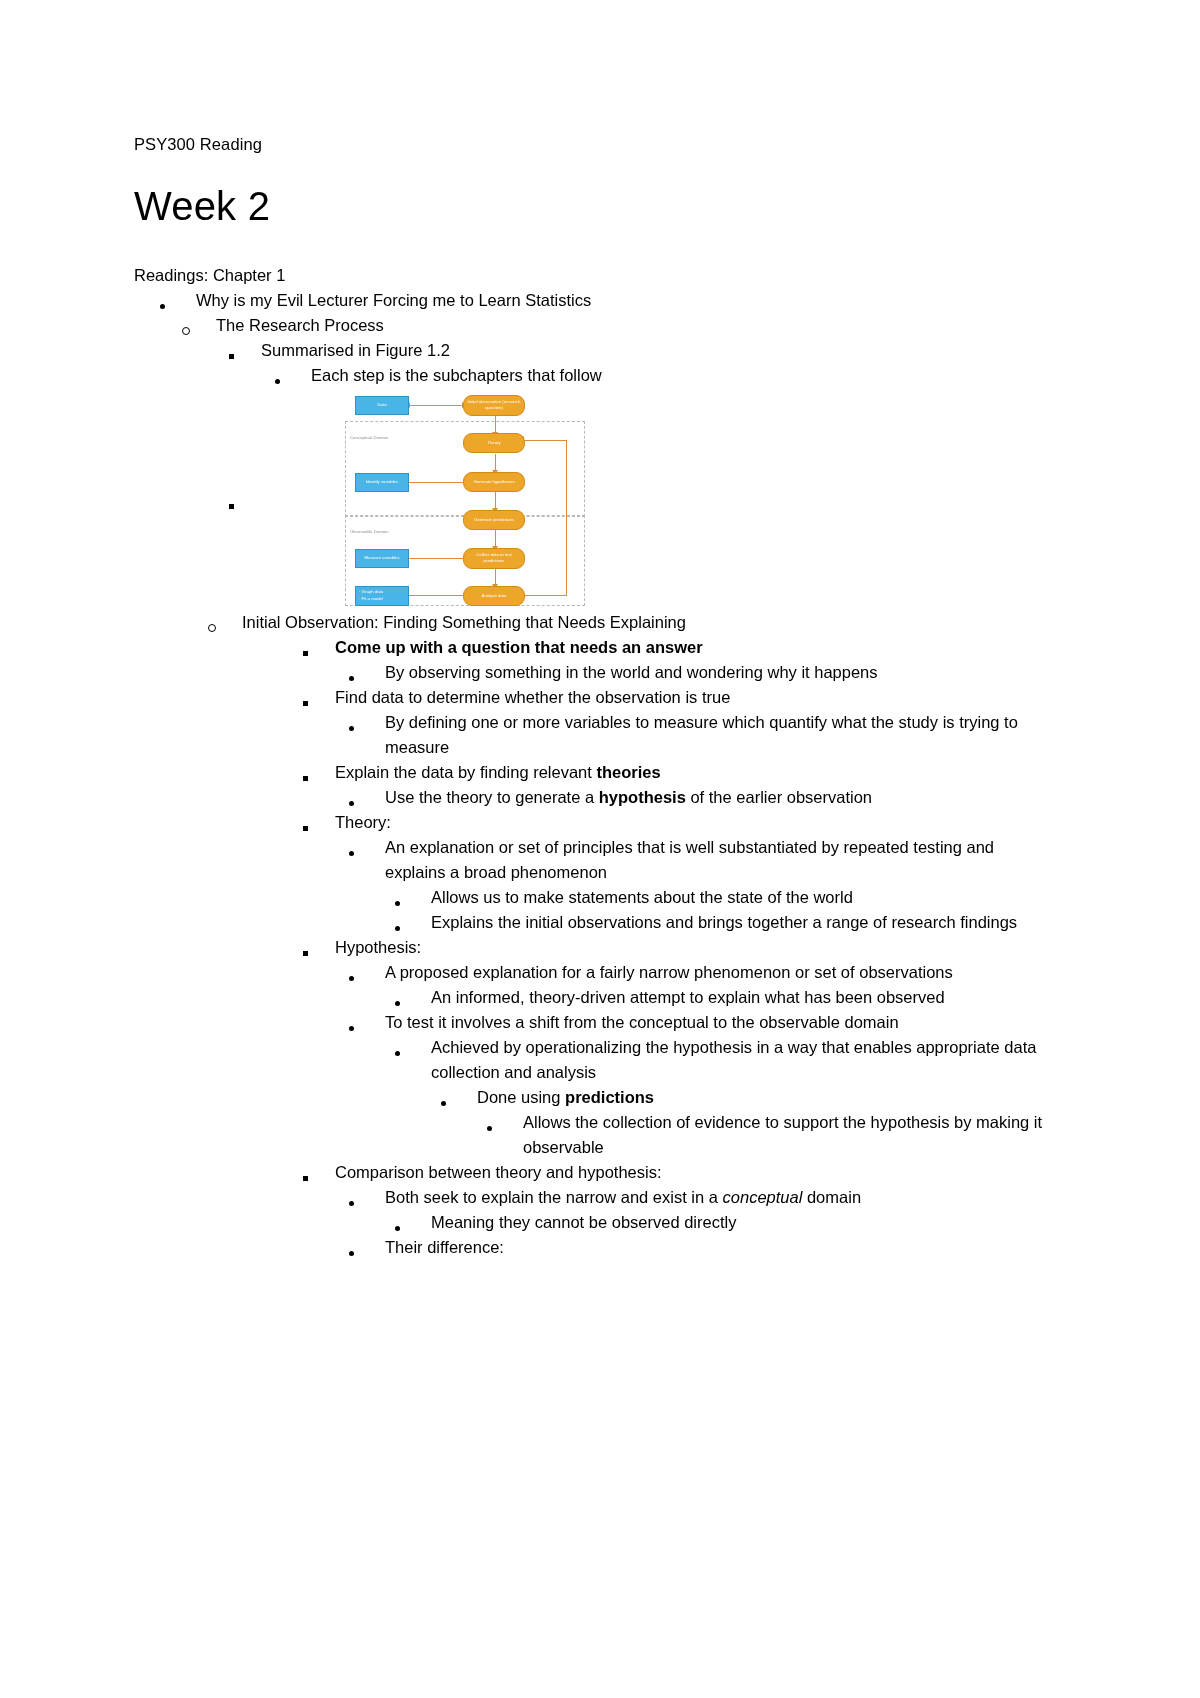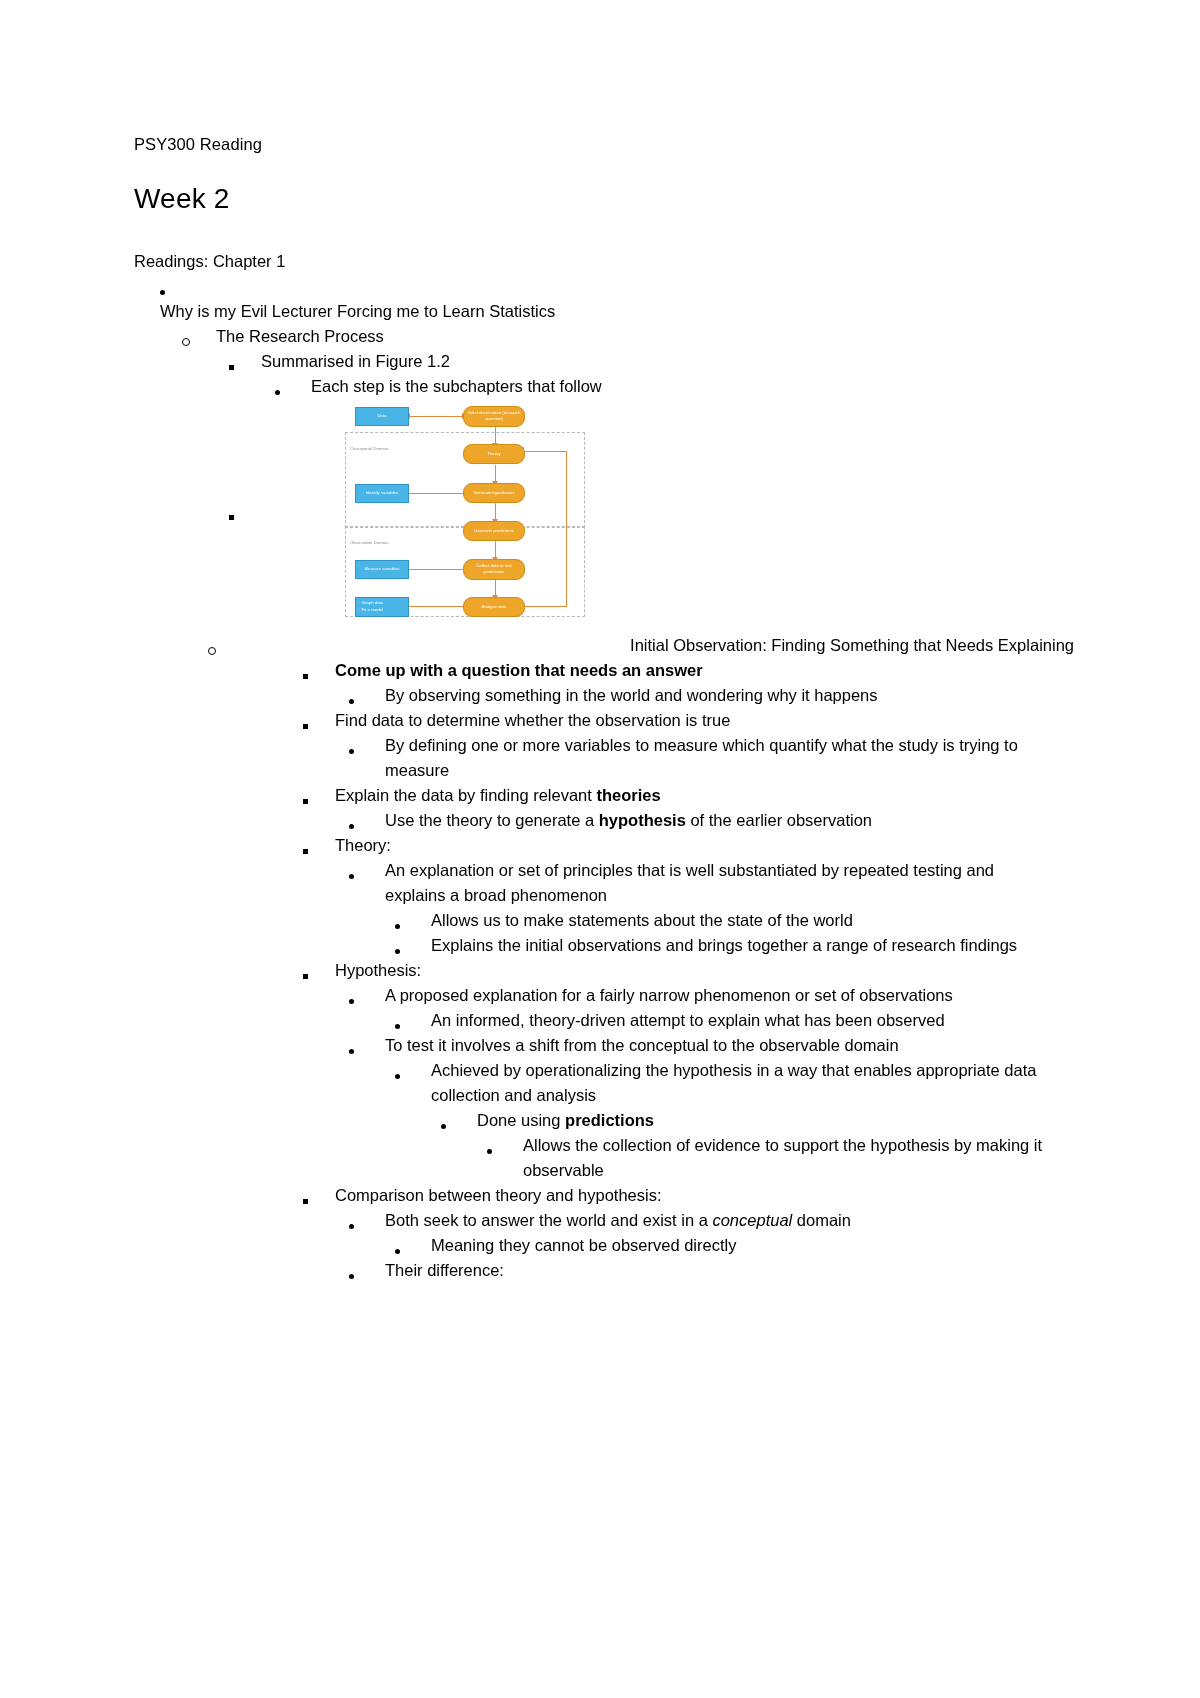--- a/index.html
+++ b/index.html
@@ -6,31 +6,31 @@
   body{
     width:1200px;height:1698px;
     font-family:"Liberation Sans","DejaVu Sans",sans-serif;
     color:#000000;
     -webkit-font-smoothing:antialiased;
   }
   .page{position:relative;width:1200px;height:1698px;background:#fff;overflow:hidden;}
   .content{position:absolute;left:134px;top:132px;width:940px;}
 
   .doc-header{font-size:16.5px;line-height:1.5;letter-spacing:.1px;}
-  .doc-title{font-size:28px;font-weight:400;line-height:1.15;margin:26px 0 0 0;letter-spacing:.2px;}
+  .doc-title{font-size:40px;font-weight:400;line-height:1.15;margin:26px 0 0 0;letter-spacing:.2px;}
   .readings-line{font-size:16.5px;margin-top:34px;line-height:1.5;}
 
   ul.lvl{list-style:none;margin:0;padding:0;}
   li.item{position:relative;font-size:16.5px;line-height:25px;padding-left:0;}
   .row{display:flex;align-items:flex-start;}
   .bullet{flex:0 0 auto;text-align:left;font-size:16.5px;line-height:25px;color:#000;}
   .txt{flex:1 1 auto;line-height:25px;}
 
   
-  .l1{margin-left:26px;flex-direction:column;}
+  .l1{margin-left:26px;}
   .l2{margin-left:48px;}
   .l3{margin-left:47px;}
 
   .bullet.disc{width:36px;}
   .bullet.circle{width:34px;}
   .bullet.square{width:32px;}
 
   .bdot{display:inline-block;width:5px;height:5px;border-radius:50%;background:#000;vertical-align:middle;margin-top:10px;}
   .bcirc{display:inline-block;width:6px;height:6px;border-radius:50%;border:1.3px solid #000;background:transparent;vertical-align:middle;margin-top:9px;}
   .bsq{display:inline-block;width:5px;height:5px;background:#000;vertical-align:middle;margin-top:10px;}
@@ -168,21 +168,21 @@
                 <div>· Fit a model</div>
               </div>
 
               <div class="nodeO" style="left:126px;top:194px;width:62px;height:20px;">Analyse data</div>
 
             </div>
           </span>
         </div>
       </li>
 
-      <li class="item" style="margin-top:12px;text-align:right;">
+      <li class="item" style="">
         <div class="row l2" style="margin-left:74px;">
           <span class="bullet circle"><span class="bcirc"></span></span>
           <span class="txt">Initial Observation: Finding Something that Needs Explaining</span>
         </div>
       </li>
 
       <li class="item">
         <div class="row" style="margin-left:169px;">
           <span class="bullet square"><span class="bsq"></span></span>
           <span class="txt b">Come up with a question that needs an answer</span>
@@ -306,21 +306,21 @@
       <li class="item">
         <div class="row" style="margin-left:169px;">
           <span class="bullet square"><span class="bsq"></span></span>
           <span class="txt">Comparison between theory and hypothesis:</span>
         </div>
       </li>
 
       <li class="item">
         <div class="row" style="margin-left:215px;">
           <span class="bullet disc"><span class="bdot"></span></span>
-          <span class="txt"><span>Both seek to answer the world and exist in a </span><i>conceptual</i><span> domain</span></span>
+          <span class="txt"><span>Both seek to explain the narrow and exist in a </span><i>conceptual</i><span> domain</span></span>
         </div>
       </li>
 
       <li class="item">
         <div class="row" style="margin-left:261px;">
           <span class="bullet disc"><span class="bdot"></span></span>
           <span class="txt">Meaning they cannot be observed directly</span>
         </div>
       </li>
 

